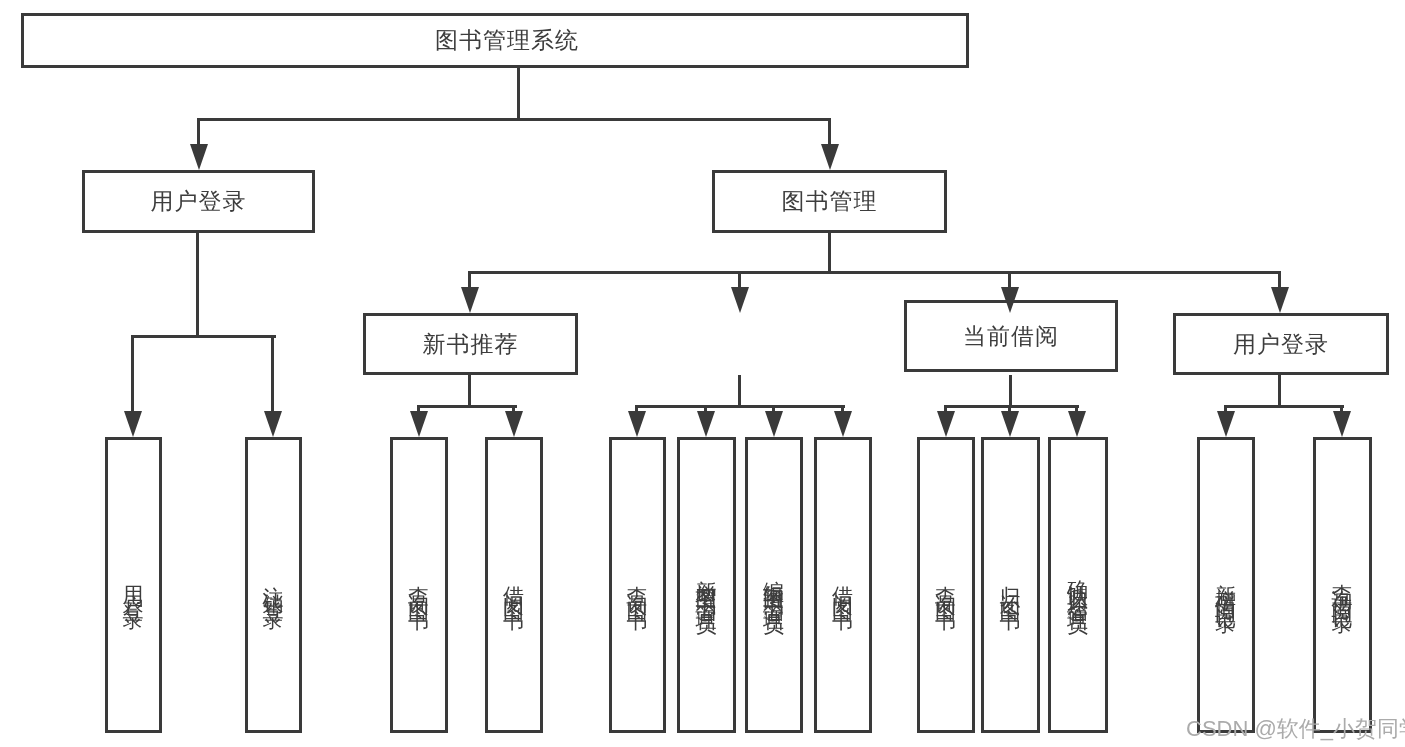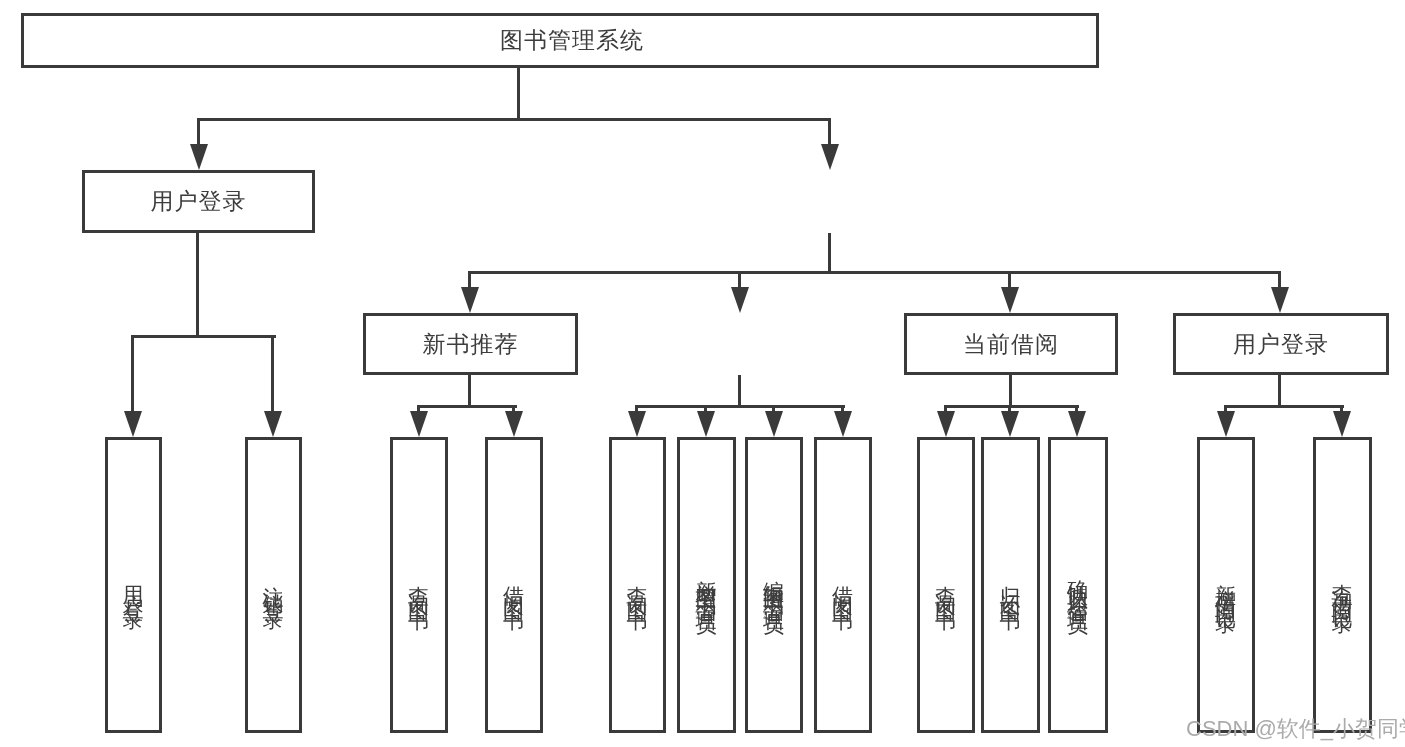--- a/index.html
+++ b/index.html
@@ -61,29 +61,30 @@
     color:var(--wm);
     z-index:10;
     white-space:nowrap;
   }
 </style>
 </head>
 <body>
 
 <div class="canvas">
 
-  <div class="box" style="left:21px;top:13px;width:1078px;height:55px;padding-left:24px;">图书管理系统</div>
+  <div class="box" style="left:21px;top:13px;width:948px;height:55px;padding-left:24px;">图书管理系统</div>
 
   <div class="box" style="left:82px;top:170px;width:233px;height:63px;">用户登录</div>
 
+  <div class="box" style="left:712px;top:170px;width:235px;height:63px;">图书管理</div>
 
   <div class="box" style="left:363px;top:313px;width:215px;height:62px;">新书推荐</div>
 
 
-  <div class="box" style="left:904px;top:313px;width:214px;height:62px;">当前借阅</div>
+  <div class="box" style="left:904px;top:300px;width:214px;height:72px;">当前借阅</div>
 
   <div class="box" style="left:1173px;top:313px;width:216px;height:62px;">用户登录</div>
 
   <div class="vbox" style="left:105px;top:437px;width:57px;height:296px;">
     <span class="vtext">用户登录</span>
   </div>
 
   <div class="vbox" style="left:245px;top:437px;width:57px;height:296px;">
     <span class="vtext">注销登录</span>
   </div>

